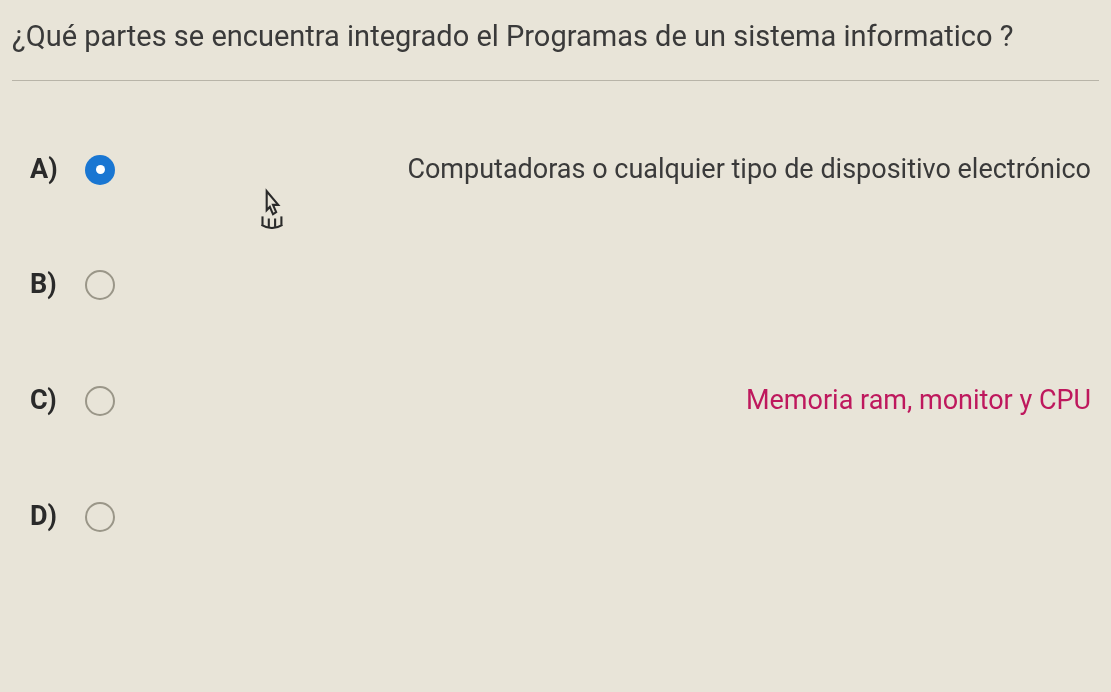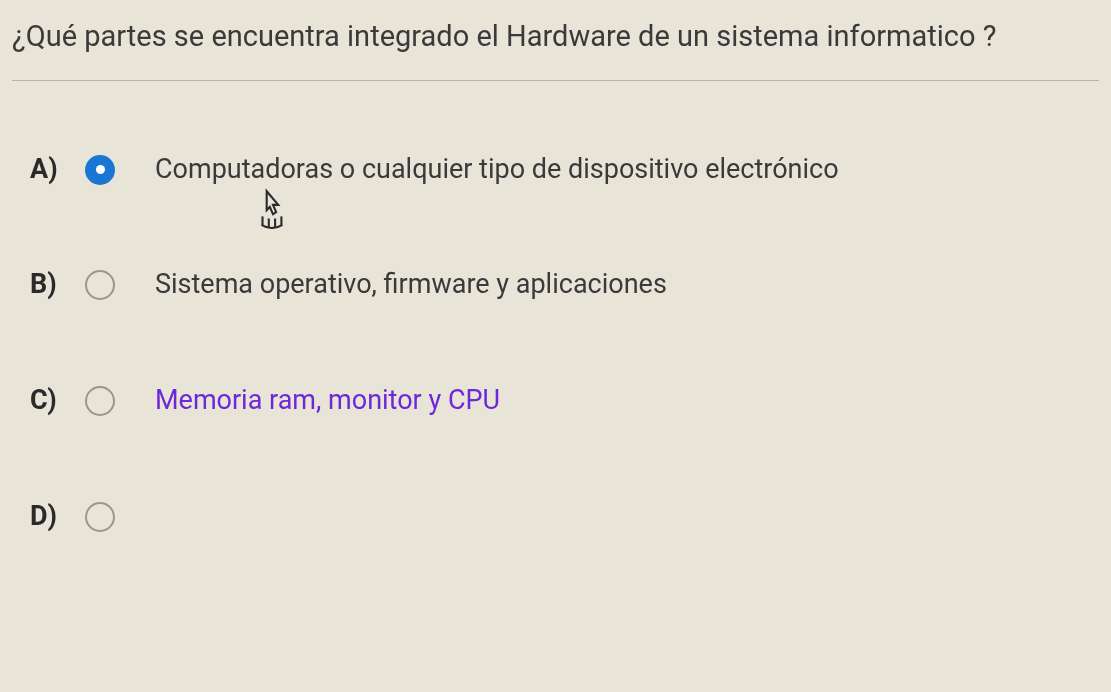--- a/index.html
+++ b/index.html
@@ -77,39 +77,40 @@
       border-radius: 50%;
       background: #ffffff;
       display: block;
     }
     .option-text {
       font-size: 27px;
       color: #3a3a3a;
       font-weight: 400;
       line-height: 1.4;
       flex: 1;
+      text-align: right;
     }
     .option-text.faded {
-      color: #6d28d9;
+      color: #be185d;
     }
     .cursor-pointer {
       position: absolute;
       left: 225px;
       top: 36px;
     }
     .cursor-pointer svg {
       width: 36px;
       height: 42px;
     }
   </style>
 </head>
 <body>
 
 <div class="question-container">
-  <div class="question-text">¿Qué partes se encuentra integrado el Hardware de un sistema informatico ?</div>
+  <div class="question-text">¿Qué partes se encuentra integrado el Programas de un sistema informatico ?</div>
   <hr class="divider">
 </div>
 
 <div class="options-container">
 
   <div class="option-row">
     <div class="option-letter">A)</div>
     <div class="radio-wrapper">
       <div class="radio-btn selected"></div>
     </div>
@@ -124,21 +125,20 @@
         <path d="M5 36 Q 15 42 25 36" fill="none"></path>
       </svg>
     </div>
   </div>
 
   <div class="option-row">
     <div class="option-letter">B)</div>
     <div class="radio-wrapper">
       <div class="radio-btn"></div>
     </div>
-    <div class="option-text">Sistema operativo, firmware y aplicaciones</div>
   </div>
 
   <div class="option-row">
     <div class="option-letter">C)</div>
     <div class="radio-wrapper">
       <div class="radio-btn"></div>
     </div>
     <div class="option-text faded">Memoria ram, monitor y CPU</div>
   </div>
 

